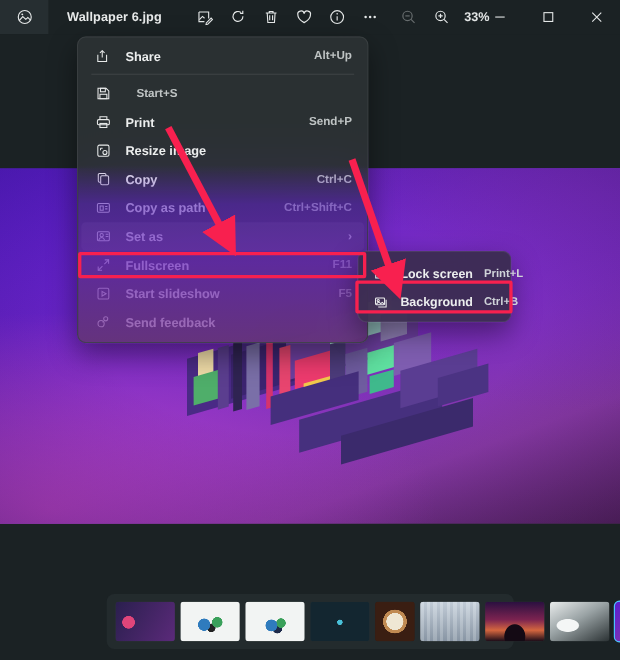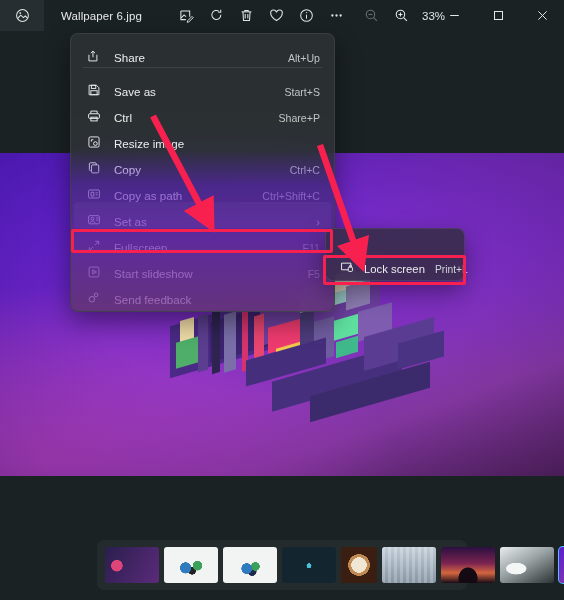--- a/index.html
+++ b/index.html
@@ -6,20 +6,21 @@
   html, body {
     width: 564px; height: 600px;
     background: #1b2224;
     font-family: "Liberation Sans", sans-serif;
     overflow: hidden;
   }
   #app {
     position: relative;
     width: 564px; height: 600px;
     background: #1b2224;
+    font-weight: bold;
   }
 
   
   .titlebar {
     position: absolute; top: 0; left: 0;
     width: 564px; height: 31px;
     background: #1b2224;
     display: flex; align-items: center;
   }
   .app-icon-box {
@@ -120,21 +121,21 @@
     border: 1px solid rgba(255,255,255,.07);
     border-radius: 8px;
     padding: 4px 0 5px 0;
     backdrop-filter: blur(22px);
     box-shadow: 0 10px 26px rgba(0,0,0,.42);
     overflow: hidden;
   }
   .mi {
     position: relative;
     height: 26px;
-    display: flex; align-items: flex-end;
+    display: flex; align-items: center;
     padding: 0 11px 0 12px;
     color: #eceeee;
     font-size: 11.6px;
     margin: 0 3px;
     border-radius: 4px;
   }
   .mi .mico {
     width: 16px; height: 16px; flex: 0 0 16px;
     display: flex; align-items: center; justify-content: center;
     margin-right: 12px;
@@ -158,21 +159,21 @@
     pointer-events: none;
   }
 
   
   .submenu {
     position: absolute; left: 325px; top: 228px;
     width: 140px;
     background: rgba(58,44,78,.92);
     border: 1px solid rgba(255,255,255,.08);
     border-radius: 8px;
-    padding: 21px 0 5px 0;
+    padding: 8px 0 5px 0;
     backdrop-filter: blur(22px);
     box-shadow: 0 10px 26px rgba(0,0,0,.42);
   }
   .submenu .mi { font-size: 11.3px; height: 25px; padding: 0 9px 0 10px; }
   .submenu .mi .macc { font-size: 10.3px; color: #cfd3d8; }
   .submenu .mi .mico { margin-right: 9px; }
 
   
   .ann { position: absolute; pointer-events: none; }
   .hlbox {
@@ -367,34 +368,33 @@
 
 
     <div class="mi">
       <span class="mico">
         <svg viewBox="0 0 16 16" fill="none" stroke="#e8eaea" stroke-width="1.1">
           <path d="M2.4 2.6h8.4l2.8 2.8v8h-11.2z"></path>
           <rect x="5" y="2.6" width="5" height="3.6"></rect>
           <rect x="4.4" y="8.8" width="7.2" height="4.6"></rect>
         </svg>
       </span>
-      <span class="mlabel">Save as</span>
       <span class="macc">Start+S</span>
     </div>
 
     <div class="mi">
       <span class="mico">
         <svg viewBox="0 0 16 16" fill="none" stroke="#e8eaea" stroke-width="1.1">
           <path d="M4.4 5.4V2.4h7.2v3"></path>
           <rect x="1.8" y="5.4" width="12.4" height="5.4" rx="1.4"></rect>
           <rect x="4.4" y="9.4" width="7.2" height="4.2"></rect>
         </svg>
       </span>
-      <span class="mlabel">Ctrl</span>
-      <span class="macc">Share+P</span>
+      <span class="mlabel">Print</span>
+      <span class="macc">Send+P</span>
     </div>
 
     <div class="mi">
       <span class="mico">
         <svg viewBox="0 0 16 16" fill="none" stroke="#e8eaea" stroke-width="1.1">
           <rect x="2.2" y="2.2" width="11.6" height="11.6" rx="1.6"></rect>
           <path d="M5 5.4h2.2M5 5.4v2.2"></path>
           <circle cx="9.6" cy="9.8" r="2.1"></circle>
         </svg>
       </span>
@@ -480,20 +480,32 @@
     <div class="mi">
       <span class="mico">
         <svg viewBox="0 0 16 16" fill="none" stroke="#eceeee" stroke-width="1.1">
           <path d="M1.8 3.6h10.6v7.6H1.8z"></path>
           <rect x="9.4" y="8.2" width="4.8" height="4.8" rx="1" fill="#3a2c4e"></rect>
           <path d="M10.8 8.2V7.1a1.2 1.2 0 0 1 2.4 0v1.1"></path>
         </svg>
       </span>
       <span class="mlabel">Lock screen</span>
       <span class="macc">Print+L</span>
+    </div>
+    <div class="mi">
+      <span class="mico">
+        <svg viewBox="0 0 16 16" fill="none" stroke="#eceeee" stroke-width="1.1">
+          <rect x="1.6" y="3.4" width="9.4" height="7" rx="1"></rect>
+          <circle cx="4.4" cy="6" r="1.1"></circle>
+          <path d="M2.2 10l2.6-2.6L7 9.2l1.6-1.3 2.4 2.1"></path>
+          <path d="M12.6 5.2v7.4H4.4"></path>
+        </svg>
+      </span>
+      <span class="mlabel">Background</span>
+      <span class="macc">Ctrl+B</span>
     </div>
   </div>
 
   <div class="ann" style="inset:0;width:564px;height:600px;">
     <div class="hlbox" style="left:71px; top:229px; width:262px; height:24px;"></div>
     <div class="hlbox" style="left:323px; top:255px; width:143px; height:30px;"></div>
 
     <svg class="arrow-svg" viewBox="0 0 564 600">
       <defs>
         <marker id="ah" markerWidth="5.2" markerHeight="5.2" refX="1.4" refY="2.6" orient="auto">

